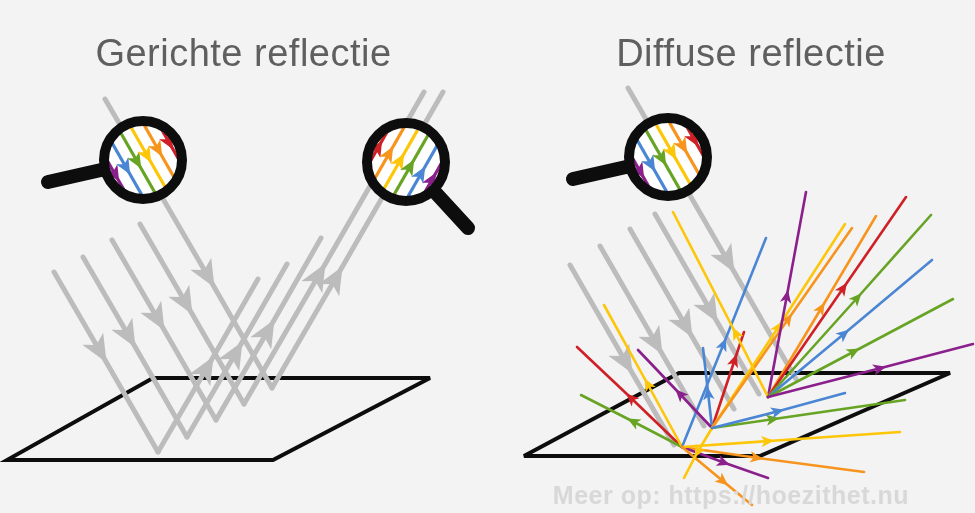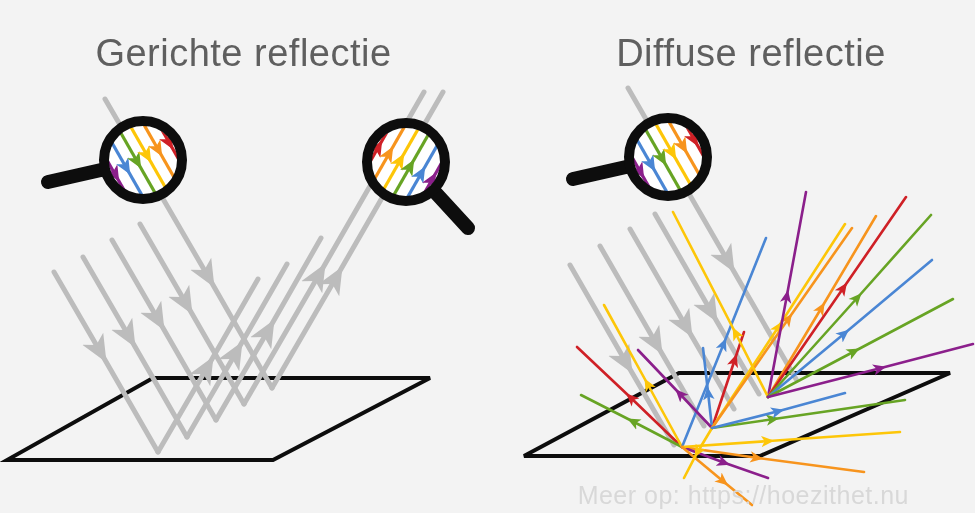--- a/index.html
+++ b/index.html
@@ -11,21 +11,21 @@
   .stage{position:relative;width:921px;height:513px;}
   .panel-title{
     position:absolute;top:30px;height:46px;line-height:46px;
     text-align:center;font-size:38px;font-weight:300;letter-spacing:.5px;
     color:var(--title,#5f5f5f);white-space:nowrap;
   }
   #title-left{left:0;width:487px;}
   #title-right{left:507px;width:488px;}
   .watermark{
     position:absolute;right:12px;bottom:3px;
-    font-size:25px;font-weight:400;letter-spacing:.5px;
+    font-size:25px;font-weight:700;letter-spacing:.5px;
     color:var(--watermark,#d8d8d8);white-space:nowrap;
   }
   svg.scene{position:absolute;left:0;top:0;}
 
   .surface{fill:none;stroke:var(--ink,#0d0d0d);stroke-width:4;stroke-linejoin:miter;}
   .gray-ray{fill:none;stroke:var(--gray,#bcbcbc);stroke-width:5;stroke-linecap:round;}
   .c-ray{fill:none;stroke-width:2.6;stroke-linecap:round;}
   .m-ray{fill:none;stroke-width:3.2;}
   .handle{stroke:var(--ink,#0d0d0d);stroke-width:14;stroke-linecap:round;}
   .ring{fill:none;stroke:var(--ink,#0d0d0d);stroke-width:10;}

